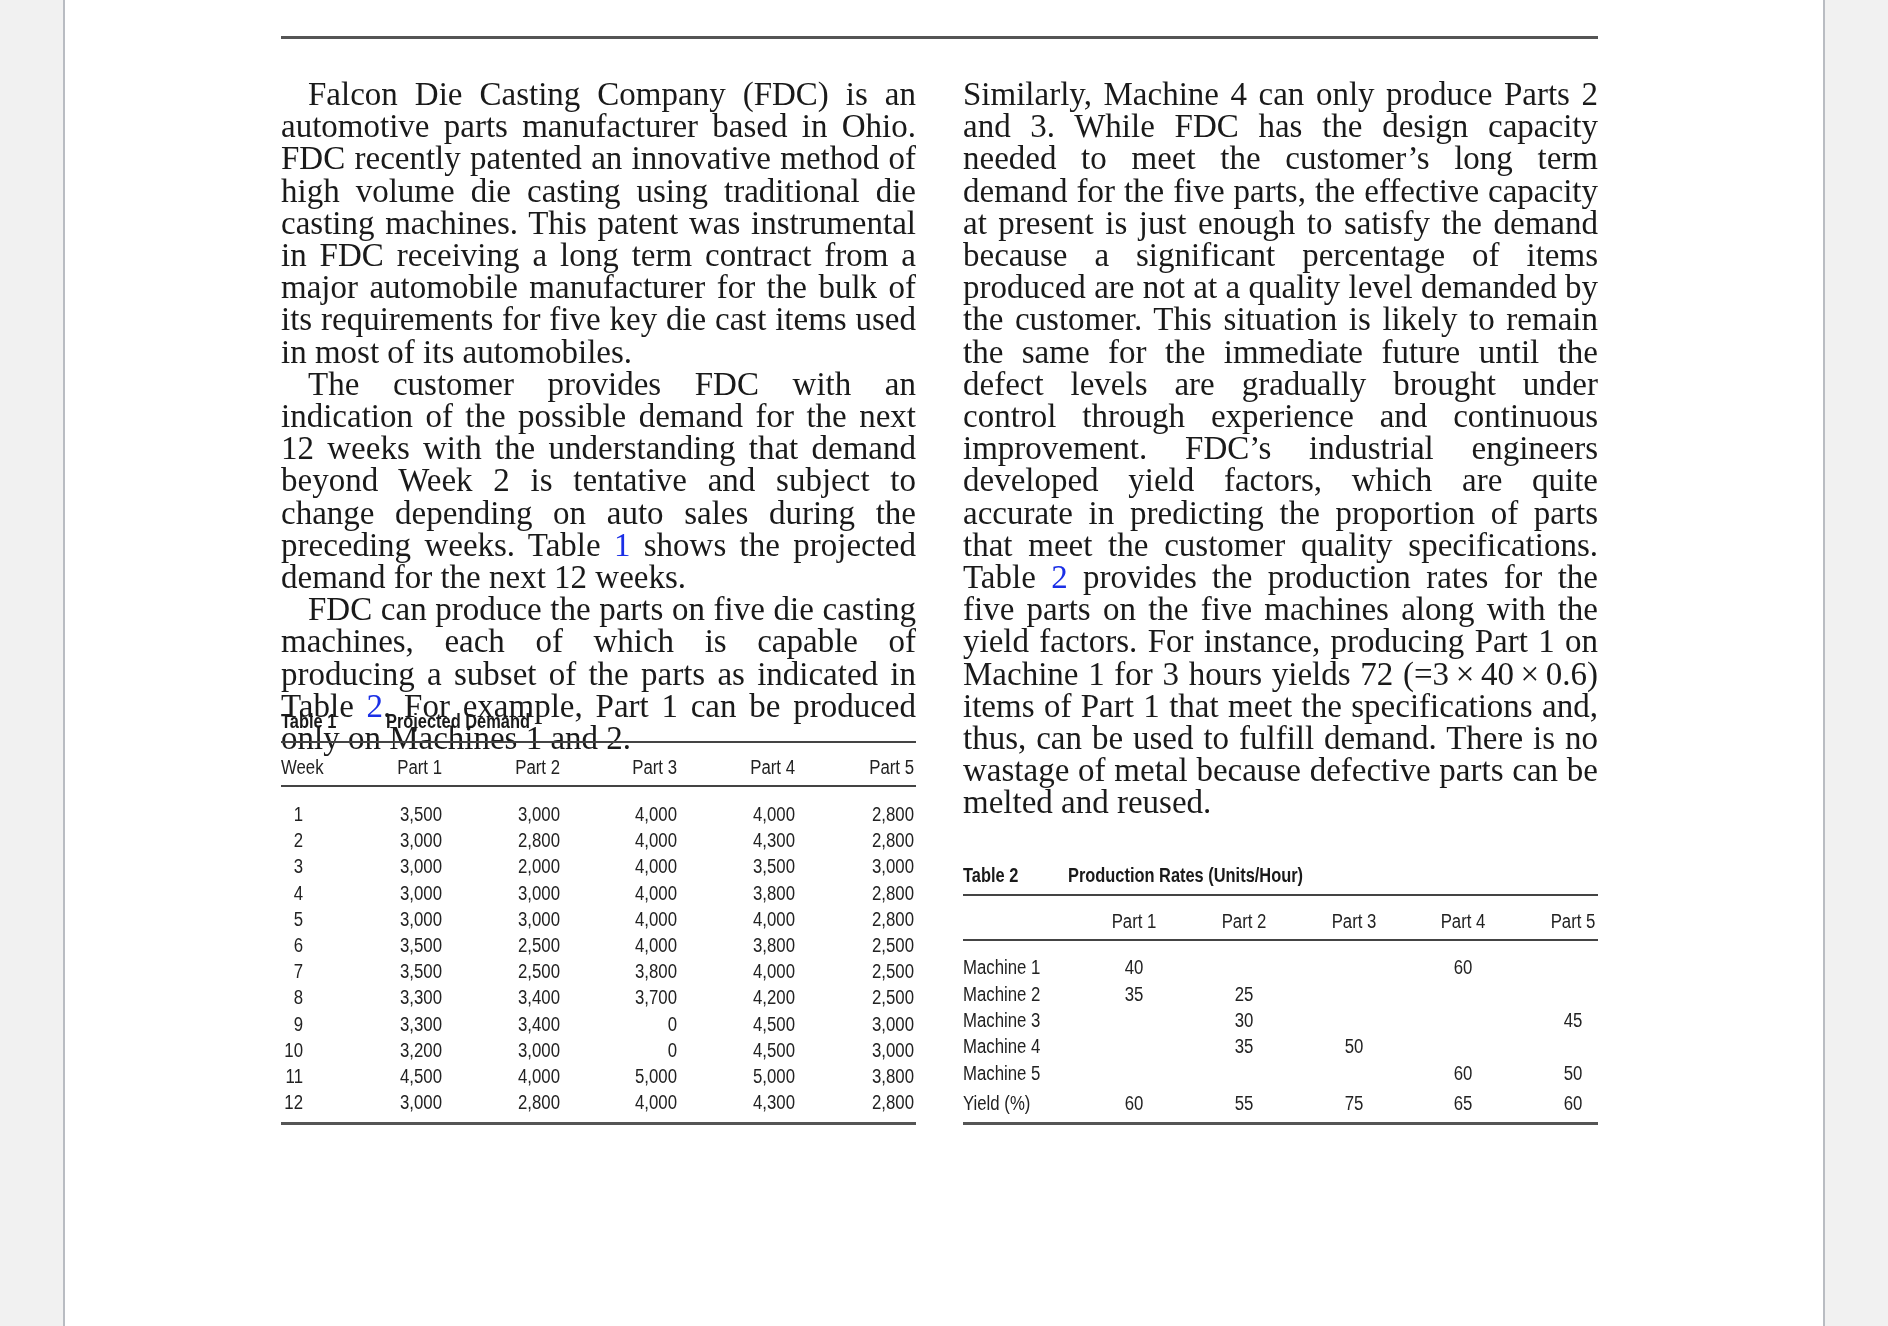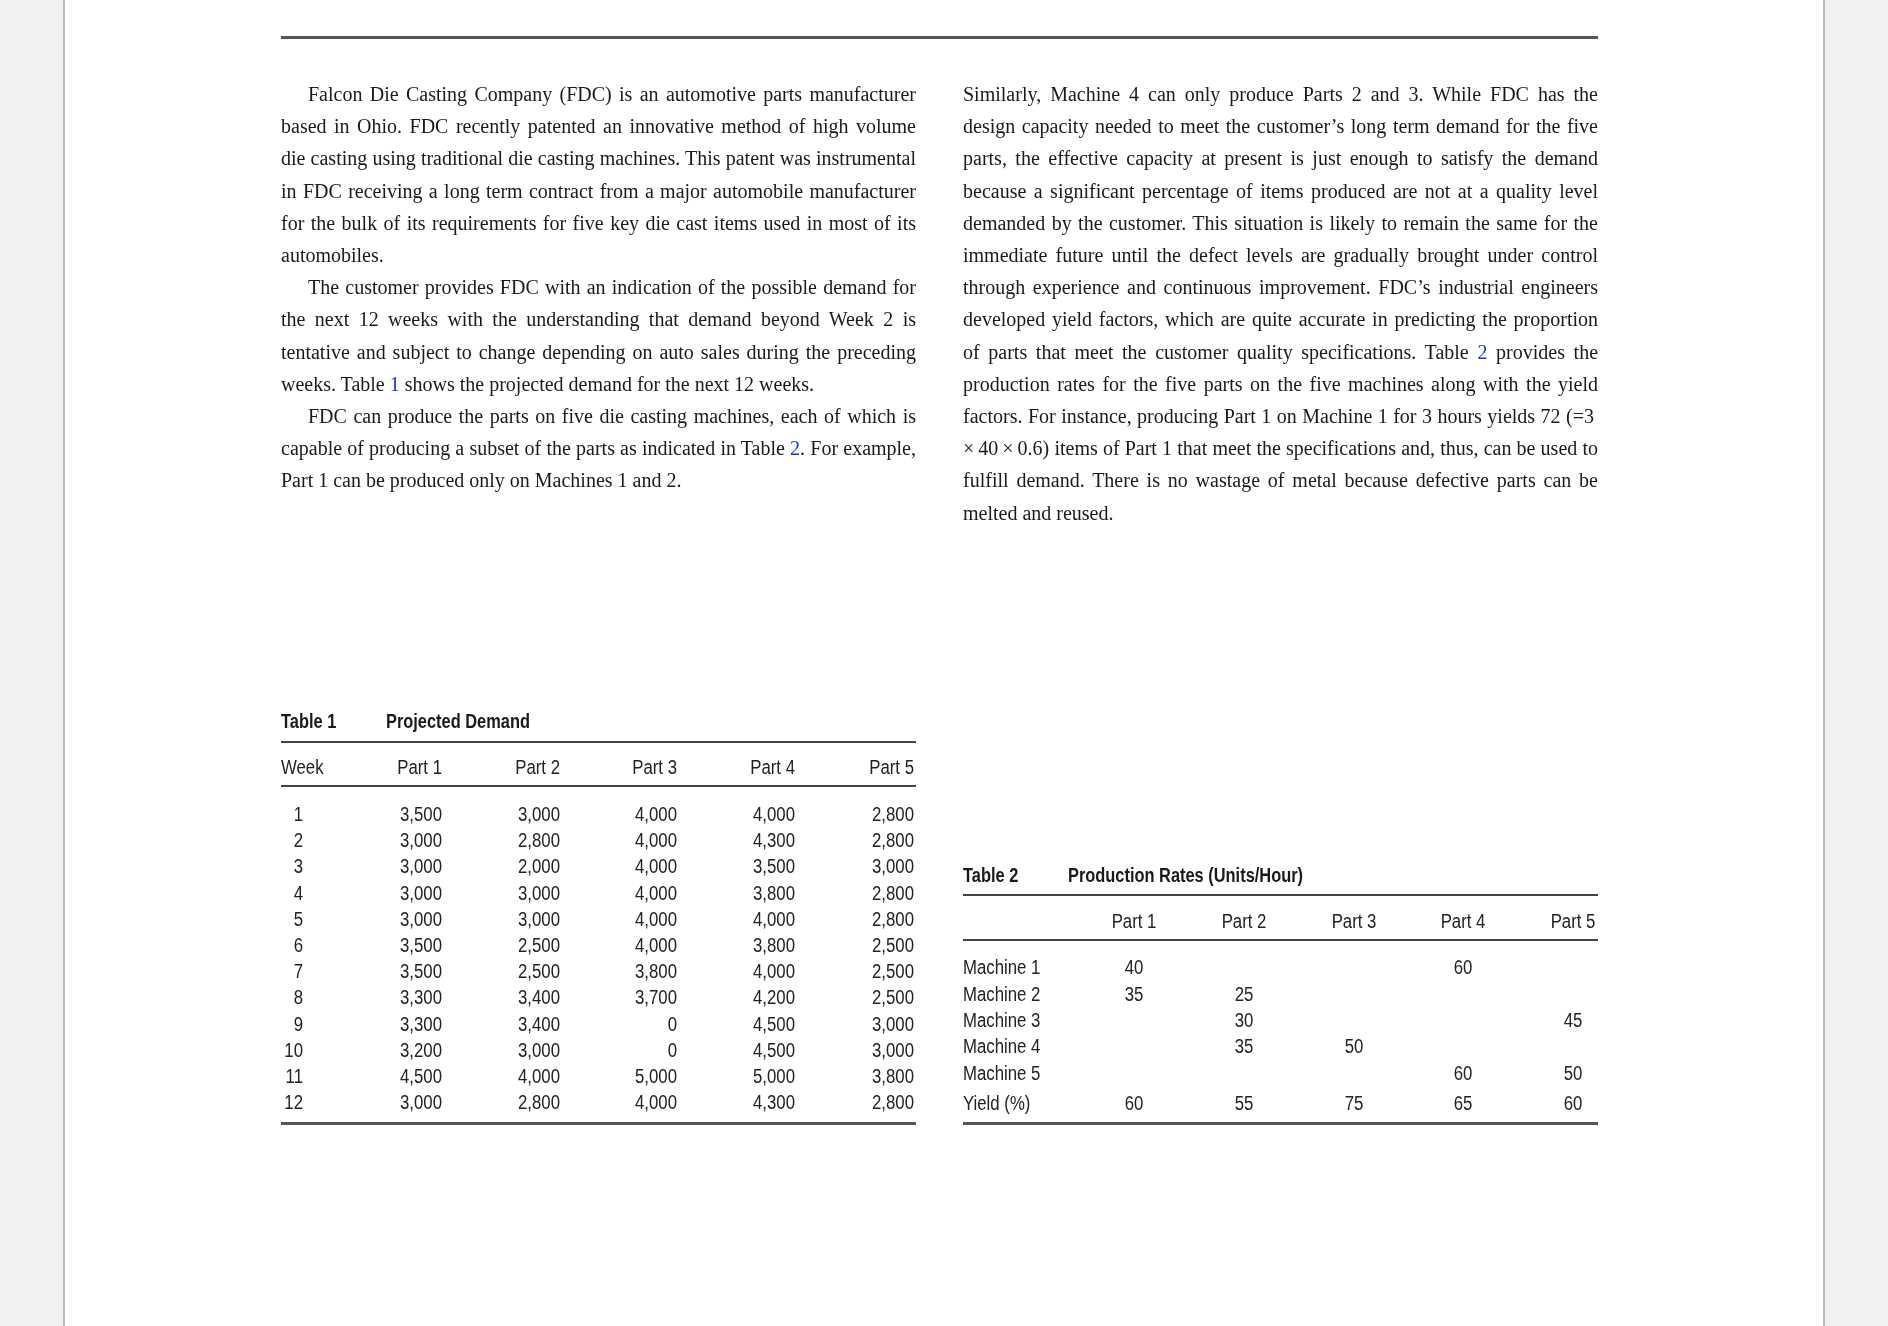--- a/index.html
+++ b/index.html
@@ -16,21 +16,21 @@
       border-left: 2px solid #b9bcc2;
       border-right: 2px solid #b9bcc2;
       box-sizing: border-box;
     }
     .top-rule {
       position: absolute; left: 281px; top: 36px; width: 1317px; height: 3px;
       background: #555;
     }
     .col {
       position: absolute; width: 635px;
-      font-size: 20px; line-height: 32.2px;
+      font-size: 33px; line-height: 32.2px;
       text-align: justify;
     }
     .col-left { left: 281px; top: 78px; }
     .col-right { left: 963px; top: 78px; }
     .col p { margin: 0; text-indent: 27px; }
     .col p.noindent { text-indent: 0; }
     .ref { color: #1a2fe6; }
 
     .tbl-caption {
       position: absolute;

